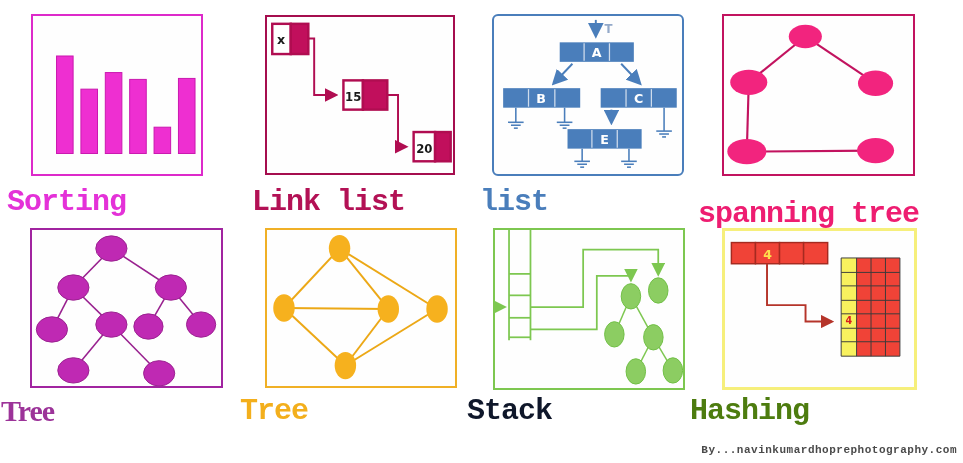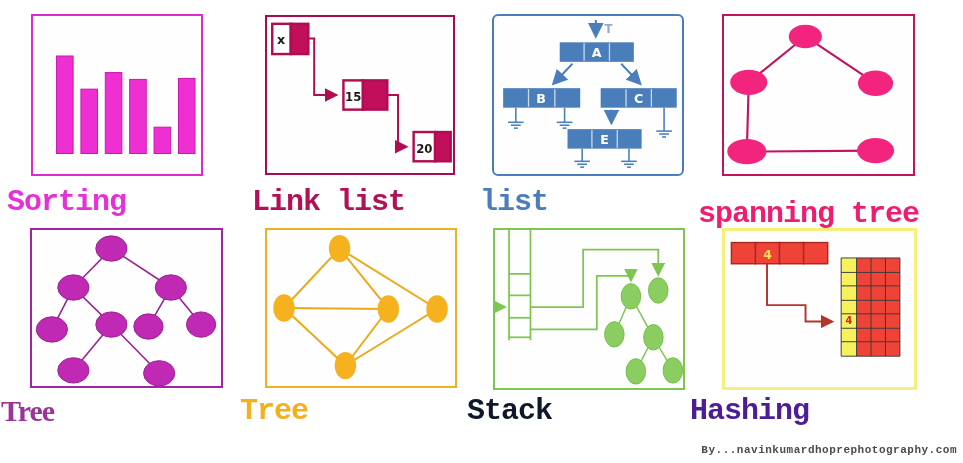--- a/index.html
+++ b/index.html
@@ -269,16 +269,16 @@
     </svg>
   </figure>
 
   <div class="lbl" style="left:7px;  top:187px;color:#e431d8;">Sorting</div>
   <div class="lbl" style="left:252px;top:187px;color:#b31155;">Link list</div>
   <div class="lbl" style="left:480px;top:187px;color:#4a7ebb;">list</div>
   <div class="lbl" style="left:698px;top:187px;color:#ee1d71;margin-top:12px;">spanning tree</div>
   <div class="lbl" style="left:1px;  top:396px;color:#9c3399;font-family:Liberation Serif, serif;">Tree</div>
   <div class="lbl" style="left:240px;top:396px;color:#f3af1c;">Tree</div>
   <div class="lbl" style="left:467px;top:396px;color:#0f172a;">Stack</div>
-  <div class="lbl" style="left:690px;top:396px;color:#4c1d95;">Hashing</div>
+  <div class="lbl" style="left:690px;top:396px;color:#4d7c0f;">Hashing</div>
 
   <div class="credit">By...navinkumardhoprephotography.com</div>
 </div>
 
 </body></html>

